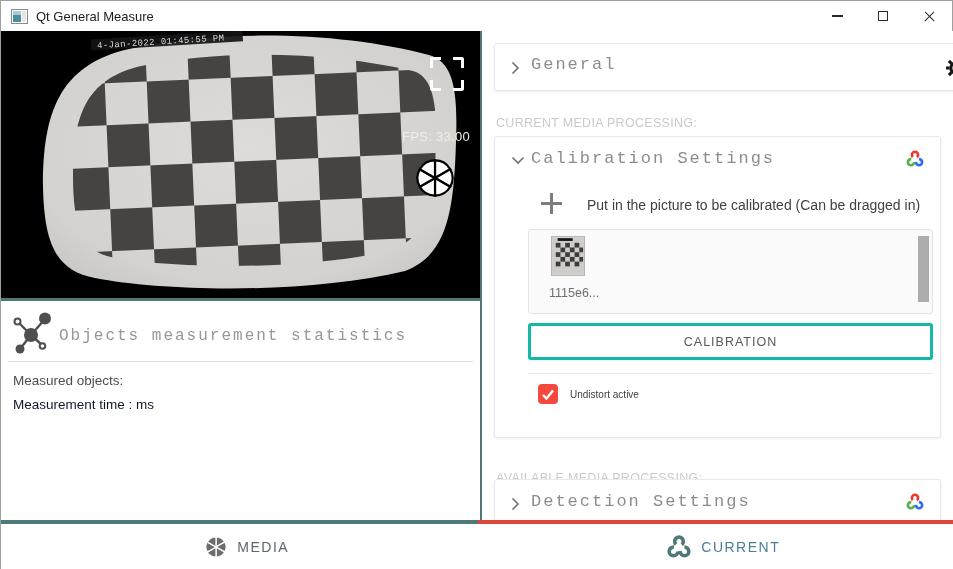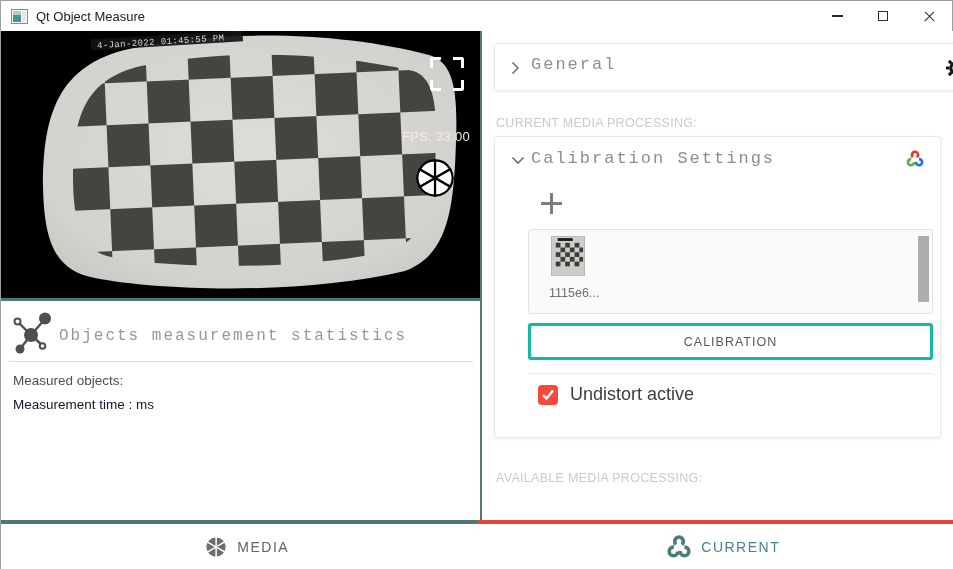--- a/index.html
+++ b/index.html
@@ -78,21 +78,21 @@
   .thumb-name{position:absolute;left:0;top:50px;font-size:12.5px;color:#6f6f6f;}
   .list-scrollbar{position:absolute;right:3px;top:6px;width:11px;height:66px;background:#adadad;}
   .calib-btn{position:absolute;left:33px;top:186px;width:405px;height:37px;background:#fff;
     border:3px solid #14b8a6;border-radius:3px;box-shadow:0 1px 2px rgba(0,0,0,.08);
     display:flex;align-items:center;justify-content:center;
     font-size:12.5px;letter-spacing:1px;color:#55595e;cursor:default;}
   .calib-divider{position:absolute;left:33px;top:236px;width:405px;height:1px;background:#e9e9e9;}
   .undistort-row{position:absolute;left:43px;top:247px;display:flex;align-items:center;}
   .checkbox{width:20px;height:20px;background:var(--checkbox_red);border-radius:4px;
     display:flex;align-items:center;justify-content:center;}
-  .undistort-label{margin-left:12px;font-size:18px;color:#3b3e41;}
+  .undistort-label{margin-left:12px;font-size:10px;color:#3b3e41;}
   
   .footer{position:absolute;left:0;top:519px;width:953px;height:50px;display:flex;}
   .footer-half{width:50%;height:100%;background:#fff;display:flex;align-items:center;
     justify-content:center;gap:10px;cursor:default;padding-left:16px;}
   .footer-left{border-top:4px solid var(--teal);}
   .footer-right{border-top:4px solid var(--red_line);}
   .footer-label-media{font-size:14px;letter-spacing:1.5px;color:#5d666c;}
   .footer-label-opencv{font-size:14px;letter-spacing:1.5px;color:#4a7d96;}
 </style>
 </head>
@@ -116,21 +116,21 @@
 
 <div class="window">
 
   <div class="titlebar">
     <svg class="app-icon" viewBox="0 0 17 15">
       <rect x="0.5" y="0.5" width="16" height="14" fill="#fdfdfd" stroke="#8a8a8a"></rect>
       <rect x="2" y="2" width="8" height="11" fill="#4b8f9f"></rect>
       <rect x="2" y="2" width="8" height="4" fill="#a9cdd4"></rect>
       <rect x="11" y="2" width="4" height="11" fill="#e9e6df"></rect>
     </svg>
-    <span class="title-text">Qt Object Measure</span>
+    <span class="title-text">Qt General Measure</span>
     <div class="win-controls">
       <div class="win-btn">
           <span class="glyph-min"></span>
         </div>
       <div class="win-btn">
           <span class="glyph-max"></span>
         </div>
       <div class="win-btn">
           <span class="glyph-close"></span>
         </div>
@@ -239,20 +239,21 @@
           <span class="hdr-title" style="left:36px;top:12px">Calibration Settings</span>
           <svg class="cv-logo-sm" width="18" height="18" viewBox="0 0 24 24">
             <circle cx="12" cy="6.4" r="4.1" fill="none" style="stroke:var(--opencv_red)" stroke-width="3.5" stroke-dasharray="19.3 6.5" transform="rotate(135 12 6.4)"></circle>
             <circle cx="6.6" cy="16.2" r="4.1" fill="none" style="stroke:var(--opencv_green)" stroke-width="3.5" stroke-dasharray="19.3 6.5"></circle>
             <circle cx="17.4" cy="16.2" r="4.1" fill="none" style="stroke:var(--opencv_blue)" stroke-width="3.5" stroke-dasharray="19.3 6.5" transform="rotate(270 17.4 16.2)"></circle>
           </svg>
         </div>
 
         <div style="position:absolute;left:0;top:48px;width:100%;height:40px;">
           <span class="plus-icon" style="top:8px"></span>
+          <span class="drop-hint" style="top:12px">Put in the picture to be calibrated (Can be dragged in)</span>
         </div>
 
         <div class="thumb-list">
           <div class="thumb-item">
             <svg class="thumb-img" viewBox="0 0 34 40">
               <rect width="34" height="40" fill="#cfcdc9"></rect>
               <g fill="#3e3c38">
                 <rect x="4" y="6" width="5" height="5"></rect>
                   <rect x="14" y="6" width="5" height="5"></rect>
                   <rect x="24" y="6" width="5" height="5"></rect>
@@ -285,20 +286,31 @@
             <svg width="14" height="13" viewBox="0 0 14 13">
               <polyline points="2,7 5.5,10.5 12,2.5" fill="none" stroke="#fff" stroke-width="2.4"></polyline>
             </svg>
           </span>
           <span class="undistort-label">Undistort active</span>
         </div>
       </div>
 
       <div class="section-label label-available">AVAILABLE MEDIA PROCESSING:</div>
 
+      <div class="card card-detection">
+        <svg class="chev" style="top:17px" width="9" height="14" viewBox="0 0 9 14">
+          <polyline points="1.5,1.5 7,7 1.5,12.5" fill="none" stroke="#707070" stroke-width="1.6"></polyline>
+        </svg>
+        <span class="hdr-title" style="left:36px;top:12px">Detection Settings</span>
+        <svg class="cv-logo-sm" width="18" height="18" viewBox="0 0 24 24">
+          <circle cx="12" cy="6.4" r="4.1" fill="none" style="stroke:var(--opencv_red)" stroke-width="3.5" stroke-dasharray="19.3 6.5" transform="rotate(135 12 6.4)"></circle>
+          <circle cx="6.6" cy="16.2" r="4.1" fill="none" style="stroke:var(--opencv_green)" stroke-width="3.5" stroke-dasharray="19.3 6.5"></circle>
+          <circle cx="17.4" cy="16.2" r="4.1" fill="none" style="stroke:var(--opencv_blue)" stroke-width="3.5" stroke-dasharray="19.3 6.5" transform="rotate(270 17.4 16.2)"></circle>
+        </svg>
+      </div>
     </div>
   </div>
 
   <div class="footer">
     <div class="footer-half footer-left">
       <svg width="22" height="22" viewBox="-13 -13 26 26">
         <use href="#aperture" fill="#6d6d6d" stroke="#fff" stroke-width="1.5"></use>
       </svg>
       <span class="footer-label-media">MEDIA</span>
     </div>

